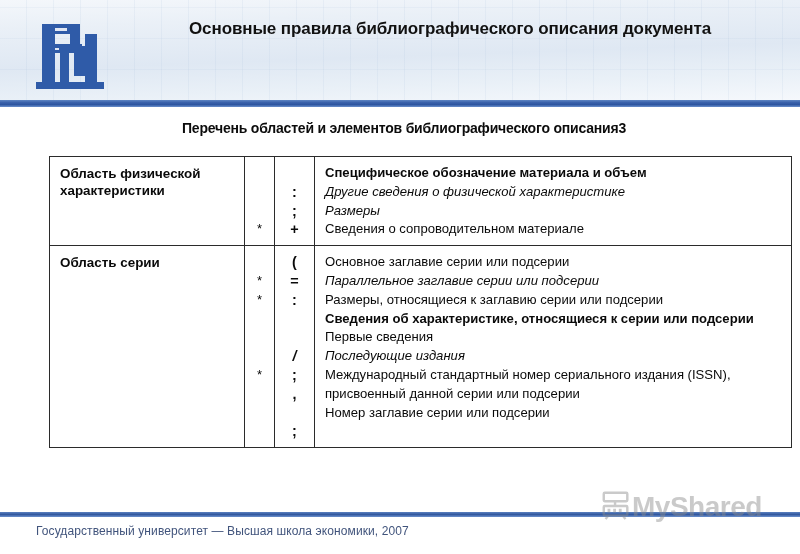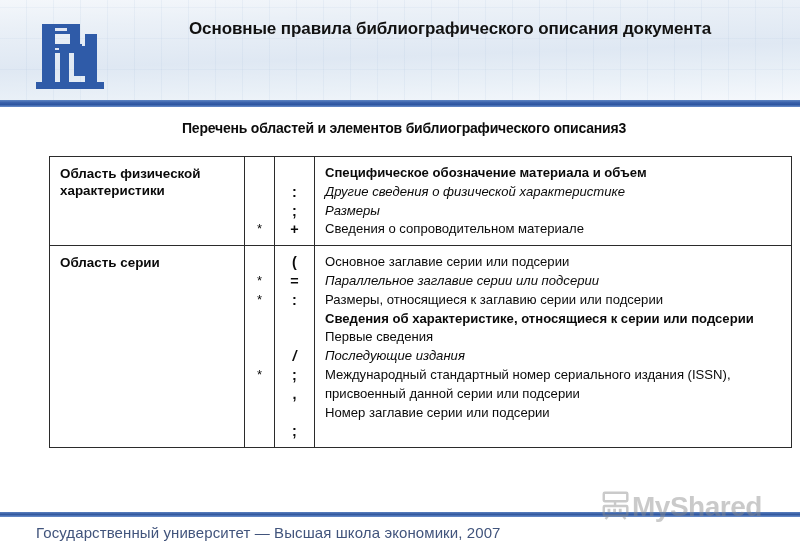--- a/index.html
+++ b/index.html
@@ -149,21 +149,21 @@
     position: absolute;
     left: 0; top: 512px;
     width: 800px;
     height: 5px;
     background: linear-gradient(180deg,#5b81c0 0%, #32589f 50%, #6d92ce 100%);
   }
   #footer-text {
     position: absolute;
     left: 36px;
     top: 524px;
-    font-size: 15px;
+    font-size: 12px;
     color: #41547c;
     letter-spacing: 0.1px;
   }
 
   
   #watermark {
     position: absolute;
     left: 600px;
     top: 485px;
     width: 198px;

